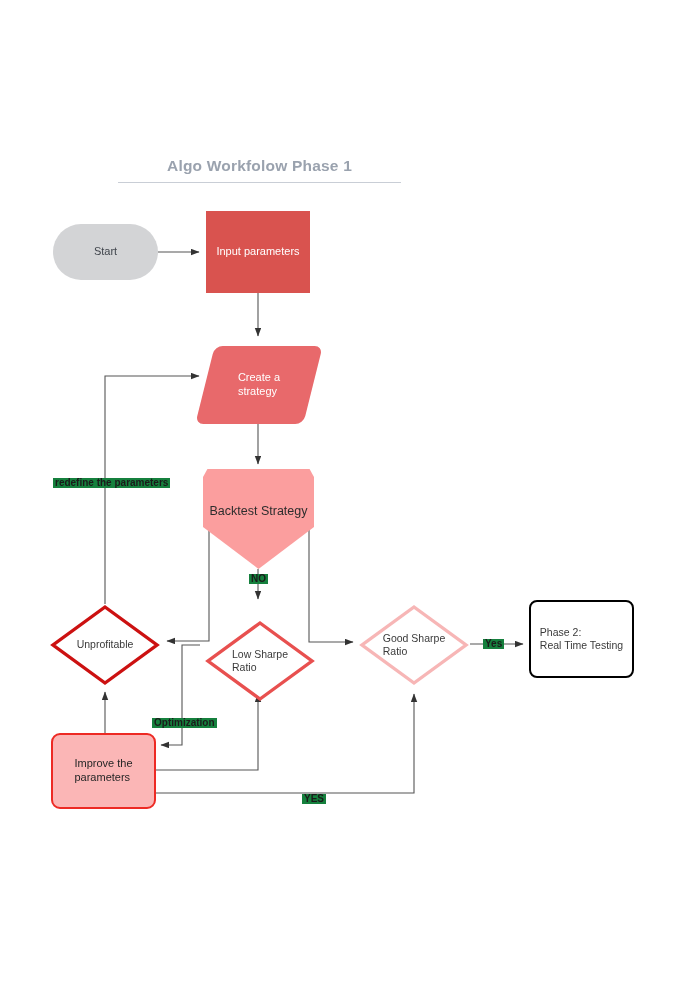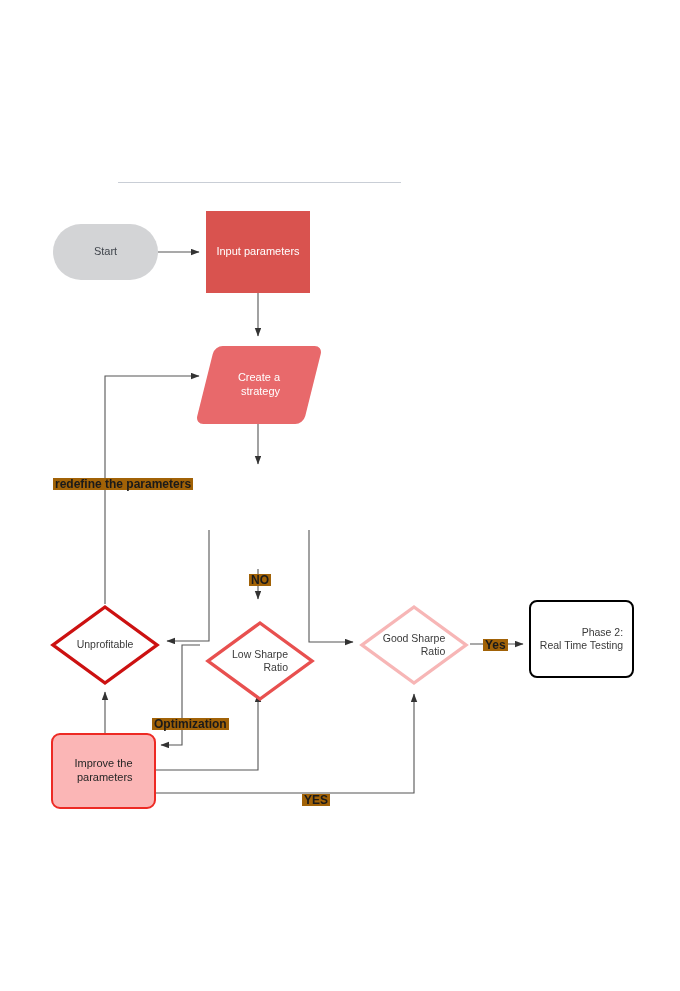--- a/index.html
+++ b/index.html
@@ -26,21 +26,21 @@
     width: 680px;
     height: 991px;
     pointer-events: none;
   }
   .node {
     position: absolute;
     box-sizing: border-box;
     display: flex;
     align-items: center;
     justify-content: center;
-    text-align: right;
+    text-align: left;
     line-height: 1.25;
   }
   .node .label {
     display: block;
     white-space: pre-line;
     padding: 0 4px;
   }
 
   
   #diagram-title {
@@ -194,39 +194,40 @@
     border-radius: 8px;
     background: #ffffff;
     border: 2px solid #000000;
     color: #3a3a3a;
     font-size: 10.5px;
   }
 
   
   .edge-label {
     position: absolute;
-    font-size: 12px;
+    font-size: 10px;
     font-weight: bold;
     color: #1a1a1a;
     white-space: nowrap;
-    background: #a16207;
+    background: #15803d;
     padding: 0 2px;
     line-height: 1;
   }
   #label-redefine { left: 53px; top: 478px; }
   #label-no       { left: 249px; top: 574px; }
   #label-optimization { left: 152px; top: 690px; margin-top: 28px; }
   #label-yes-lower { left: 302px; top: 794px; }
   #label-yes-right { left: 483px; top: 639px; }
 </style>
 </head>
 <body>
 
 <div id="canvas">
 
+  <div id="diagram-title">Algo Workfolow Phase 1</div>
   <div id="title-rule"></div>
 
   <svg id="edges" viewBox="0 0 680 991" xmlns="http://www.w3.org/2000/svg">
     <defs>
       <marker id="arrow" markerWidth="9" markerHeight="9" refX="7.5" refY="3" orient="auto" markerUnits="strokeWidth">
         <path d="M0,0 L8,3 L0,6 z" fill="#333333"></path>
       </marker>
     </defs>
     <g fill="none" stroke="#555555" stroke-width="1.1" marker-end="url(#arrow)">
 
@@ -263,20 +264,24 @@
   <div class="node" id="node-input-parameters">
     <span class="label">Input parameters</span>
   </div>
 
   <div class="node" id="node-create-strategy">
     <span class="para-bg"></span>
     <span class="label">Create a
 strategy</span>
   </div>
 
+  <div class="node" id="node-backtest">
+    <span class="shield-bg"></span>
+    <span class="label">Backtest Strategy</span>
+  </div>
 
   <div class="node diamond" id="node-unprofitable">
     <svg class="dia-bg" viewBox="0 0 110 82" xmlns="http://www.w3.org/2000/svg">
       <polygon points="55,3 107,41 55,79 3,41" fill="#ffffff" stroke="#cc1111" stroke-width="3.4"></polygon>
     </svg>
     <span class="label">Unprofitable</span>
   </div>
 
   <div class="node diamond" id="node-low-sharpe">
     <svg class="dia-bg" viewBox="0 0 110 82" xmlns="http://www.w3.org/2000/svg">

